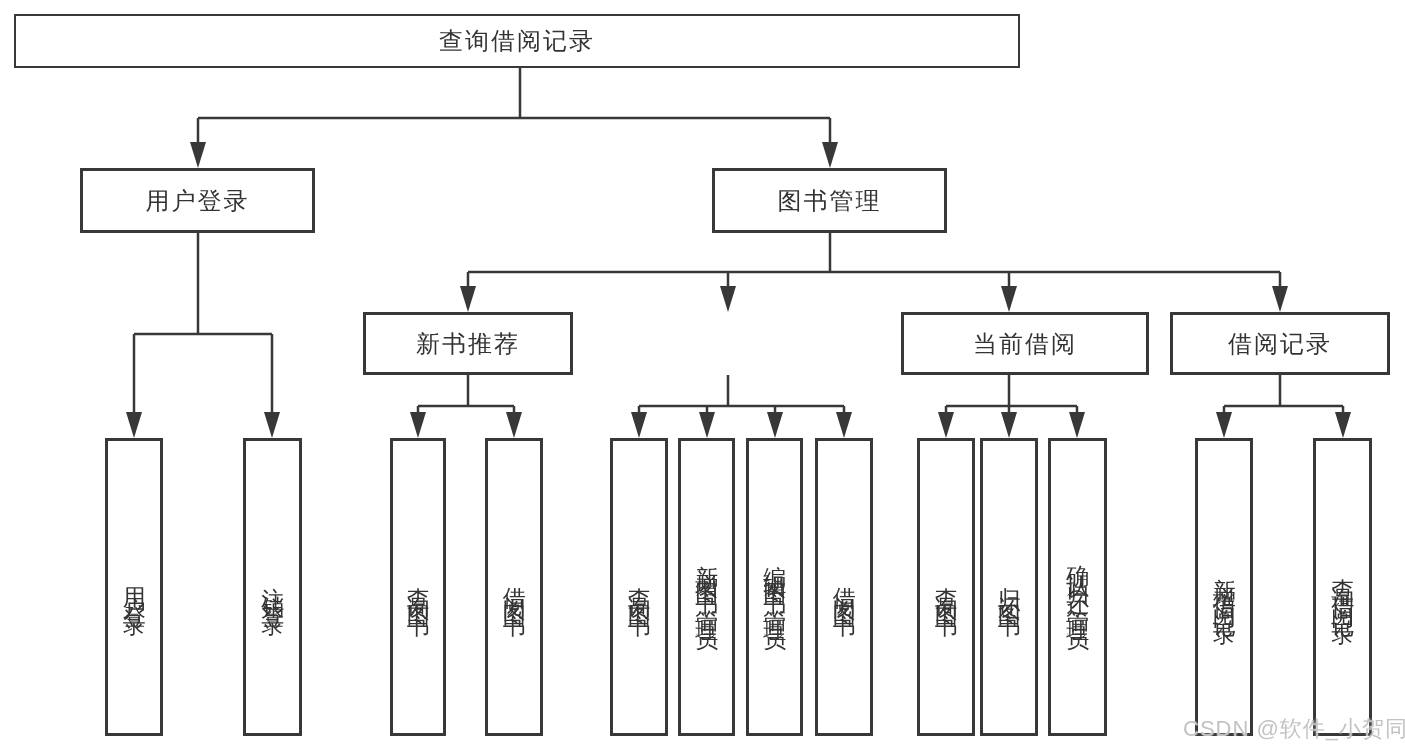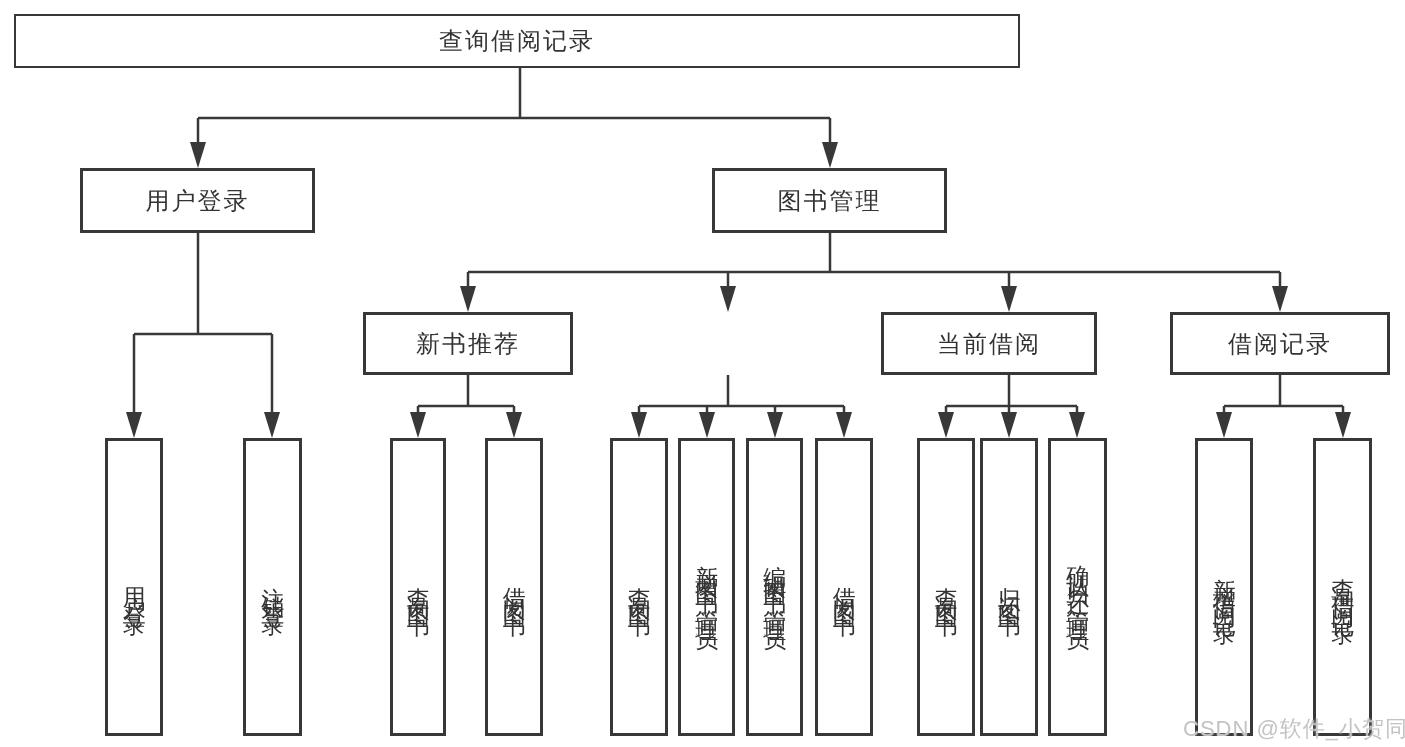--- a/index.html
+++ b/index.html
@@ -115,21 +115,21 @@
   <div class="hbox" style="left:80px; top:168px; width:235px; height:65px;">
     <span>用户登录</span>
   </div>
   <div class="hbox" style="left:712px; top:168px; width:235px; height:65px;">
     <span>图书管理</span>
   </div>
 
   <div class="hbox" style="left:363px; top:312px; width:210px; height:63px;text-align:center;">
     <span>新书推荐</span>
   </div>
-  <div class="hbox" style="left:881px; top:312px; width:216px; height:63px;">
+  <div class="hbox" style="left:901px; top:312px; width:248px; height:63px;">
     <span>当前借阅</span>
   </div>
   <div class="hbox" style="left:1170px; top:312px; width:220px; height:63px;">
     <span>借阅记录</span>
   </div>
 
   <div class="vbox" style="left:105px; width:58px;">
     <span class="vtext">用户登录</span>
   </div>
   <div class="vbox" style="left:243px; width:59px;">

